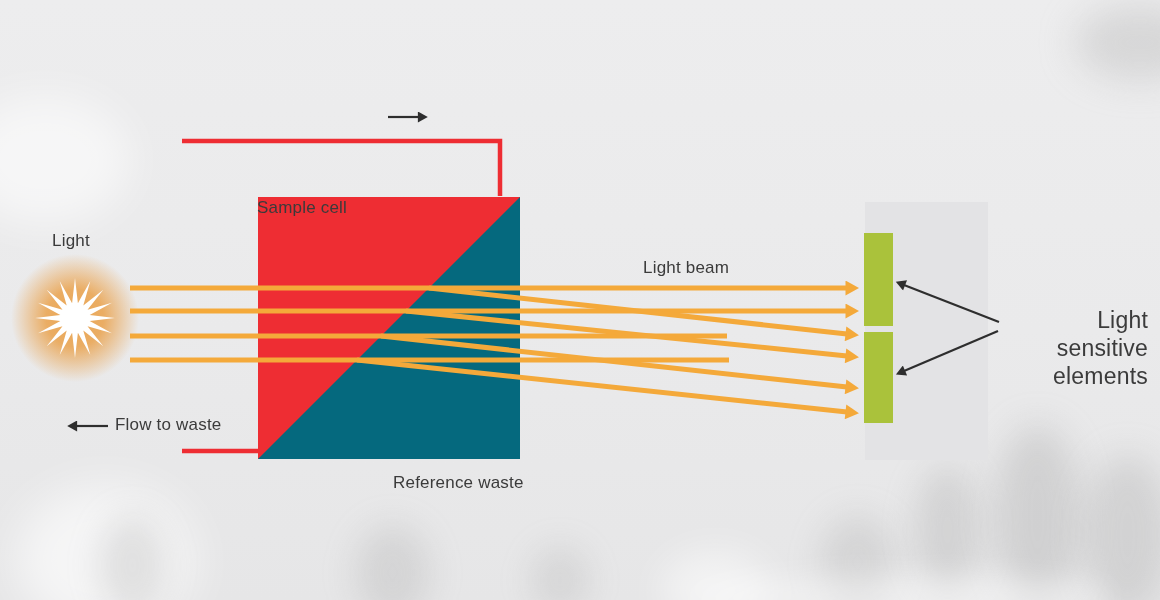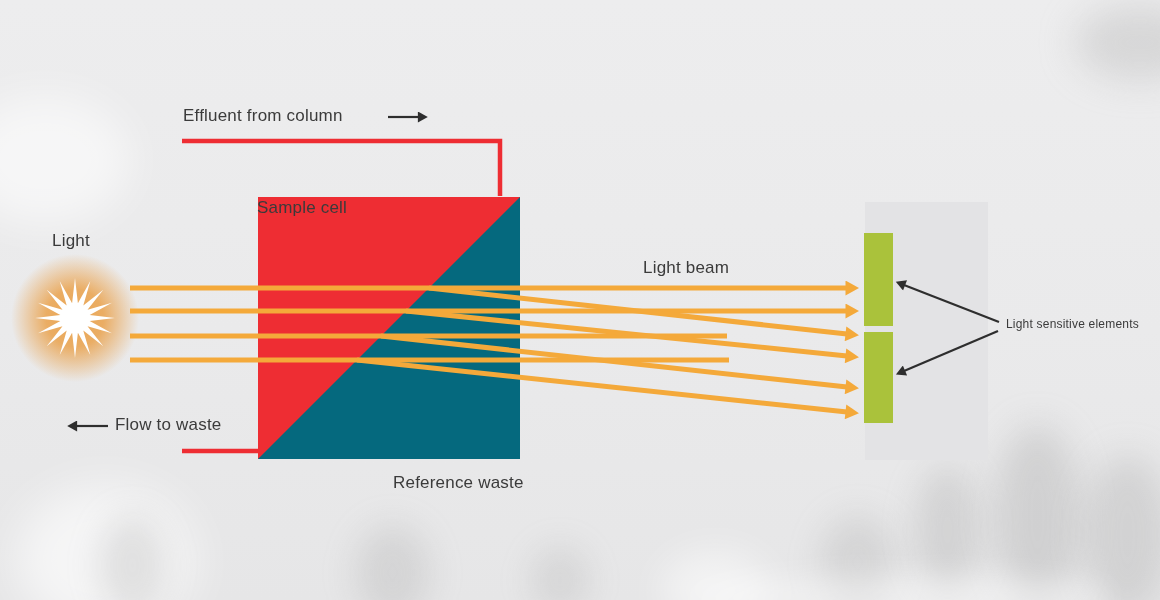--- a/index.html
+++ b/index.html
@@ -7,21 +7,21 @@
     position:relative;width:1160px;height:600px;overflow:hidden;
     background:linear-gradient(180deg,#ededee 0%,#eaeaeb 55%,#e6e6e7 100%);
     font-family:"Liberation Sans","DejaVu Sans",sans-serif;
   }
   .blob{position:absolute;border-radius:50%;pointer-events:none;}
   #diagram-svg{position:absolute;left:0;top:0;}
   .label{
     position:absolute;color:#3b3b3b;font-size:17px;letter-spacing:.2px;
     white-space:nowrap;font-weight:400;
   }
-  .label.center2{white-space:normal;text-align:left;line-height:36px;width:142px;font-size:12px;}
+  .label.center2{white-space:normal;text-align:right;line-height:28px;width:142px;font-size:23px;}
 </style>
 </head>
 <body>
 
 <div id="stage">
 
   <div>
     <div class="blob" style="left:-40px;top:95px;width:170px;height:130px;background:rgba(255,255,255,.55);filter:blur(20px);"></div>
     <div class="blob" style="left:1075px;top:5px;width:130px;height:75px;background:rgba(175,175,175,.35);filter:blur(18px);"></div>
     <div class="blob" style="left:15px;top:485px;width:180px;height:150px;background:rgba(255,255,255,.6);filter:blur(22px);"></div>
@@ -85,21 +85,20 @@
       </g>
 
     <g id="black-arrows-group">
         <line x1="388" y1="117" x2="419" y2="117" stroke="#2E2E2E" stroke-width="2.2" marker-end="url(#arrowBlack)"></line>
         <line x1="108" y1="426" x2="76" y2="426" stroke="#2E2E2E" stroke-width="2.2" marker-end="url(#arrowBlack)"></line>
         <line x1="999" y1="322" x2="904" y2="285" stroke="#2E2E2E" stroke-width="2.2" marker-end="url(#arrowBlack)"></line>
         <line x1="998" y1="331" x2="904" y2="371" stroke="#2E2E2E" stroke-width="2.2" marker-end="url(#arrowBlack)"></line>
       </g>
   </svg>
 
-  <div class="label" style="left:183px;top:106px;">Effluent from column</div>
   <div class="label" style="left:257px;top:162px;margin-top:36px;">Sample cell</div>
   <div class="label" style="left:52px;top:231px;">Light</div>
   <div class="label" style="left:115px;top:415px;">Flow to waste</div>
   <div class="label" style="left:393px;top:473px;">Reference waste</div>
   <div class="label" style="left:643px;top:258px;">Light beam</div>
   <div class="label center2" style="left:1006px;top:306px;">Light sensitive elements</div>
 
 </div>
 
 </body></html>

